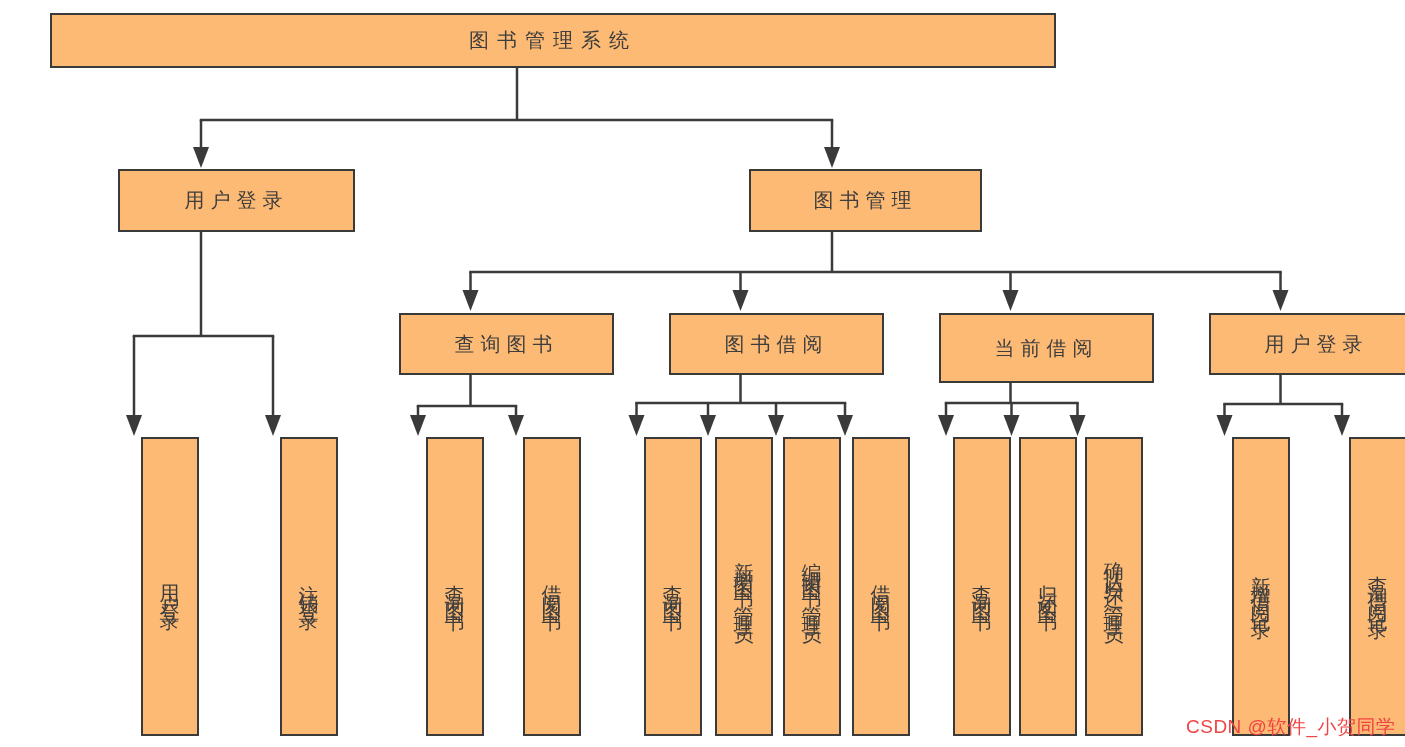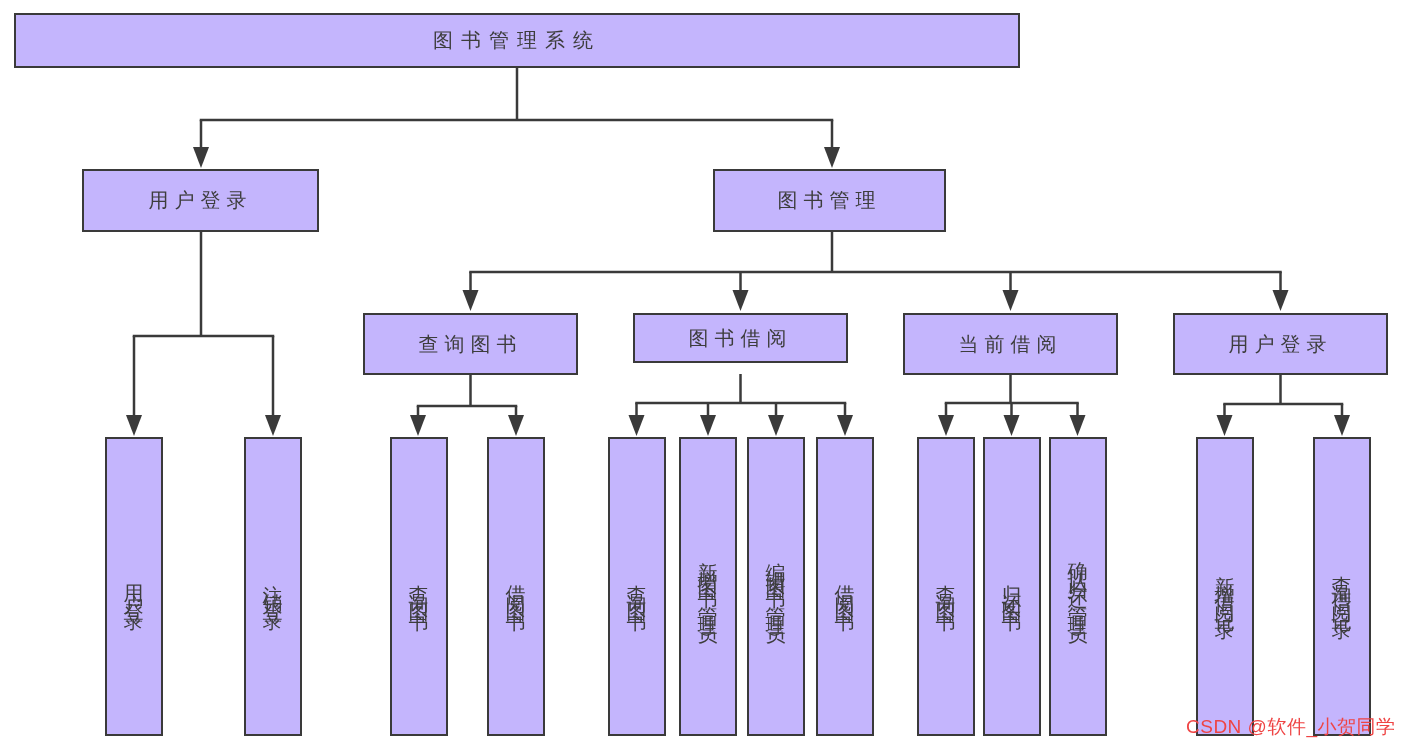--- a/index.html
+++ b/index.html
@@ -19,26 +19,27 @@
   }
   #connectors {
     position: absolute;
     left: 0; top: 0;
     width: 1405px; height: 747px;
   }
   .node {
     position: absolute;
     box-sizing: border-box;
     border: 2.5px solid #3a3a3a;
-    background: #c4b5fd;
+    background: #fdba74;
     display: flex;
     align-items: center;
     justify-content: center;
     color: #3d3d3d;
     z-index: 2;
+    margin-left: 36px;
   }
   .hnode span {
     font-size: 20px;
     letter-spacing: 6px;
     white-space: nowrap;
   }
   .root-node span {
     font-size: 20px;
     letter-spacing: 8px;
     white-space: nowrap;
@@ -142,24 +143,24 @@
   <div class="node hnode" style="left:82px; top:169px; width:237px; height:63px;">
     <span>用户登录</span>
   </div>
   <div class="node hnode" style="left:713px; top:169px; width:233px; height:63px;">
     <span>图书管理</span>
   </div>
 
   <div class="node hnode" style="left:363px; top:313px; width:215px; height:62px;">
     <span>查询图书</span>
   </div>
-  <div class="node hnode" style="left:633px; top:313px; width:215px; height:50px;">
+  <div class="node hnode" style="left:633px; top:313px; width:215px; height:62px;">
     <span>图书借阅</span>
   </div>
-  <div class="node hnode" style="left:903px; top:313px; width:215px; height:62px;">
+  <div class="node hnode" style="left:903px; top:313px; width:215px; height:70px;">
     <span>当前借阅</span>
   </div>
   <div class="node hnode" style="left:1173px; top:313px; width:215px; height:62px;">
     <span>用户登录</span>
   </div>
 
   <div class="node vnode" style="left:105px;">
     <span>用户登录</span>
   </div>
   <div class="node vnode" style="left:244px;">

